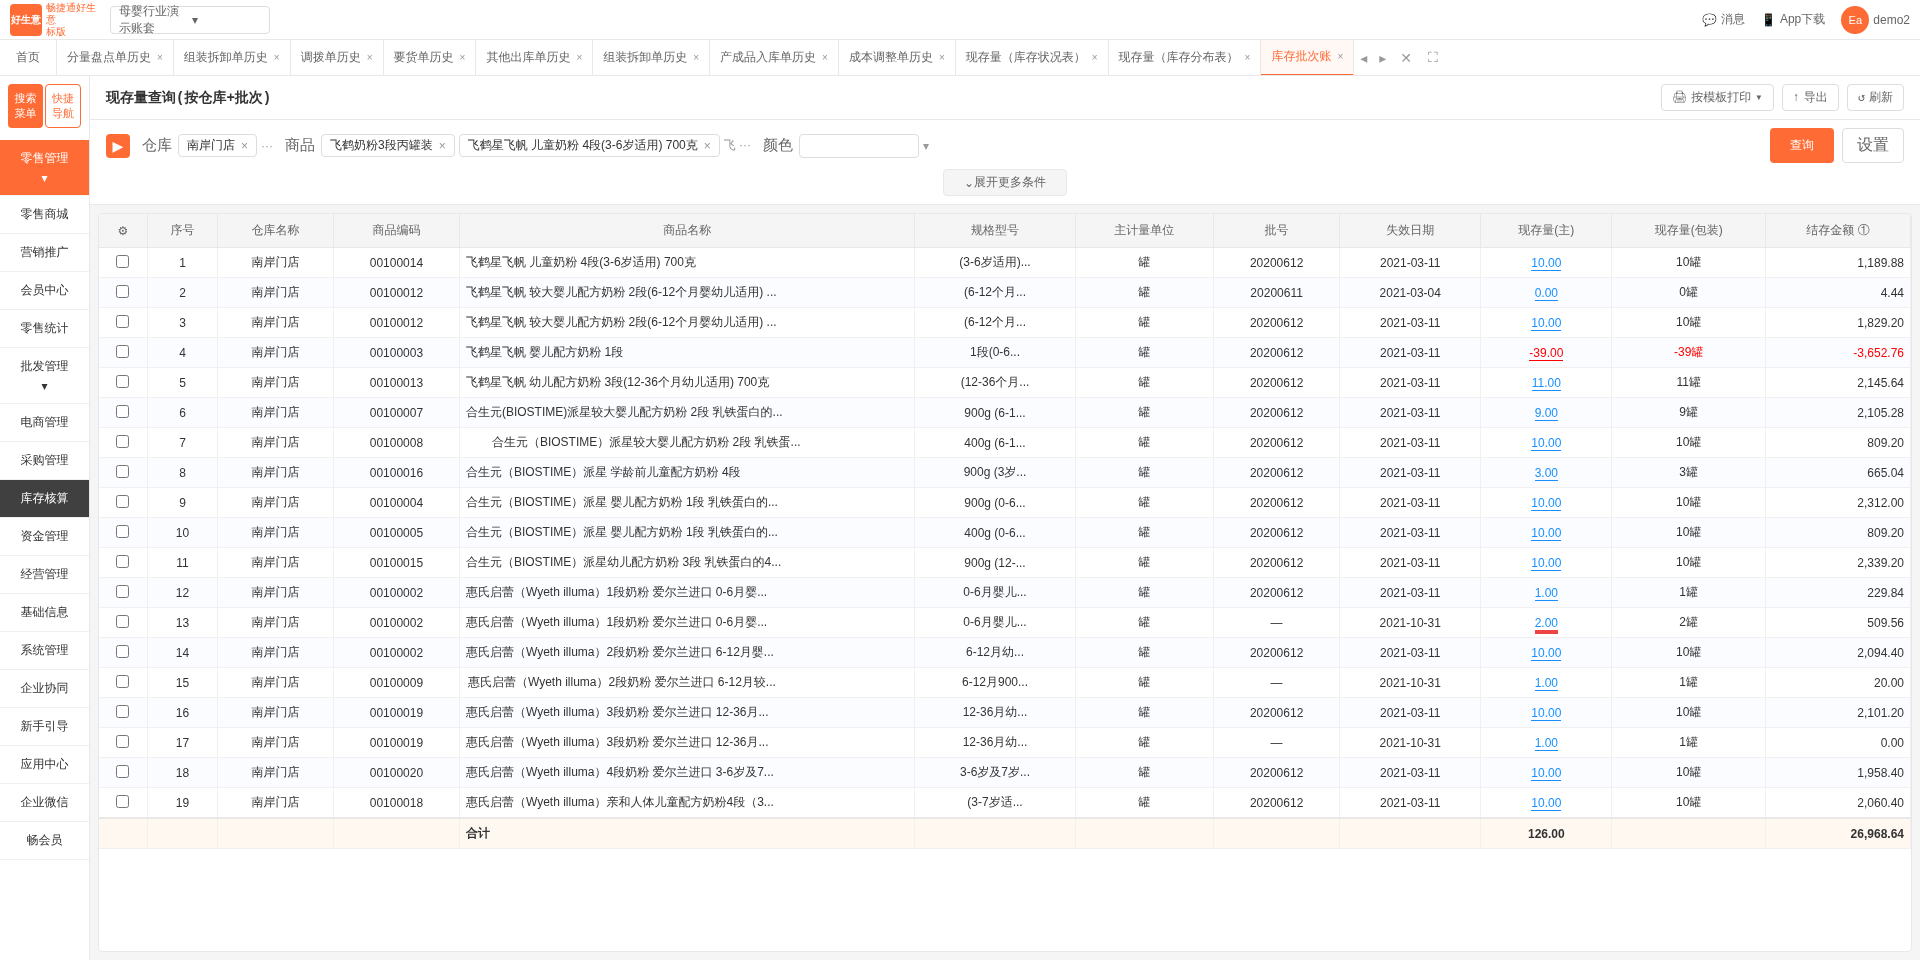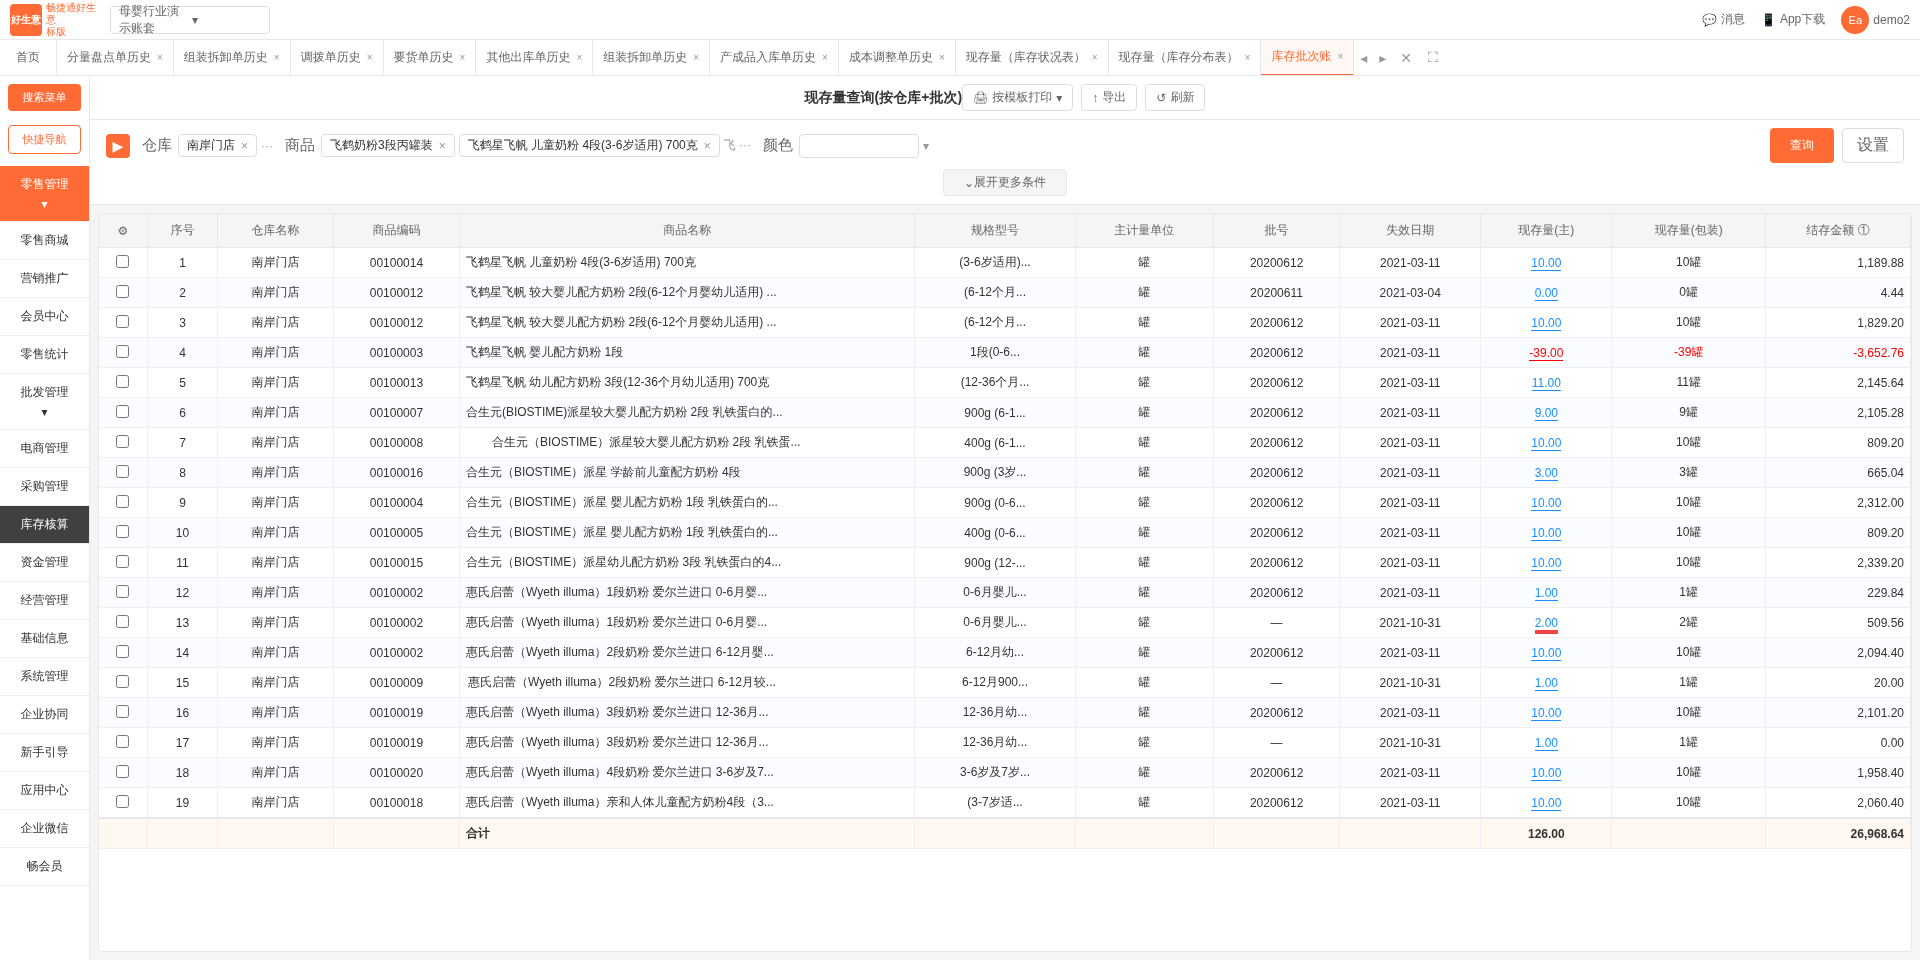--- a/index.html
+++ b/index.html
@@ -23,31 +23,31 @@
     .tab-item .close-btn { margin-left: 6px; color: #999; font-size: 10px; }
     .tab-home { padding: 0 16px; color: #666; font-size: 12px; border-right: 1px solid #e8e8e8; height: 36px; display: flex; align-items: center; }
     .tab-nav-btn { padding: 0 6px; color: #999; cursor: pointer; font-size: 14px; }
     .tab-close-all { padding: 0 8px; color: #999; cursor: pointer; font-size: 14px; }
     
     
     .main-layout { display: flex; height: calc(100vh - 76px); }
     
     
     .sidebar { width: 90px; background: #fff; border-right: 1px solid #e8e8e8; flex-shrink: 0; overflow-y: auto; }
-    .sidebar-top { padding: 8px; display: flex; flex-direction: column; gap: 10px; }
+    .sidebar-top { padding: 8px; display: flex; flex-direction: row; gap: 2px; }
     .sidebar-btn { background: #ff6b35; color: white; border: none; border-radius: 4px; padding: 6px 4px; font-size: 11px; cursor: pointer; text-align: center; width: 100%; margin-bottom: 4px; }
     .sidebar-nav { display: flex; flex-direction: column; }
     .sidebar-nav-item { padding: 10px 8px; font-size: 12px; color: #333; cursor: pointer; text-align: center; border-bottom: 1px solid #f0f0f0; display: flex; flex-direction: column; align-items: center; gap: 4px; }
     .sidebar-nav-item.active { background: #ff6b35; color: white; }
     
     
     .content { flex: 1; overflow: hidden; display: flex; flex-direction: column; background: #f5f5f5; }
     
     
-    .page-header { background: #fff; padding: 8px 16px; display: flex; align-items: center; justify-content: center; border-bottom: 1px solid #e8e8e8; }
+    .page-header { background: #fff; padding: 8px 16px; display: flex; align-items: center; justify-content: space-between; border-bottom: 1px solid #e8e8e8; font-family: Liberation Mono, monospace; }
     .page-title { font-size: 14px; font-weight: bold; color: #333; }
     .header-actions { display: flex; align-items: center; gap: 8px; }
     .btn-print { display: flex; align-items: center; gap: 4px; border: 1px solid #ddd; border-radius: 4px; padding: 4px 10px; cursor: pointer; font-size: 12px; color: #666; background: white; }
     .btn-export { display: flex; align-items: center; gap: 4px; border: 1px solid #ddd; border-radius: 4px; padding: 4px 10px; cursor: pointer; font-size: 12px; color: #666; background: white; }
     .btn-refresh { display: flex; align-items: center; gap: 4px; border: 1px solid #ddd; border-radius: 4px; padding: 4px 10px; cursor: pointer; font-size: 12px; color: #666; background: white; }
     
     
     .filter-area { background: #fff; padding: 8px 16px; border-bottom: 1px solid #e8e8e8; }
     .filter-row { display: flex; align-items: center; gap: 12px; flex-wrap: wrap; }
     .filter-item { display: flex; align-items: center; gap: 6px; }

